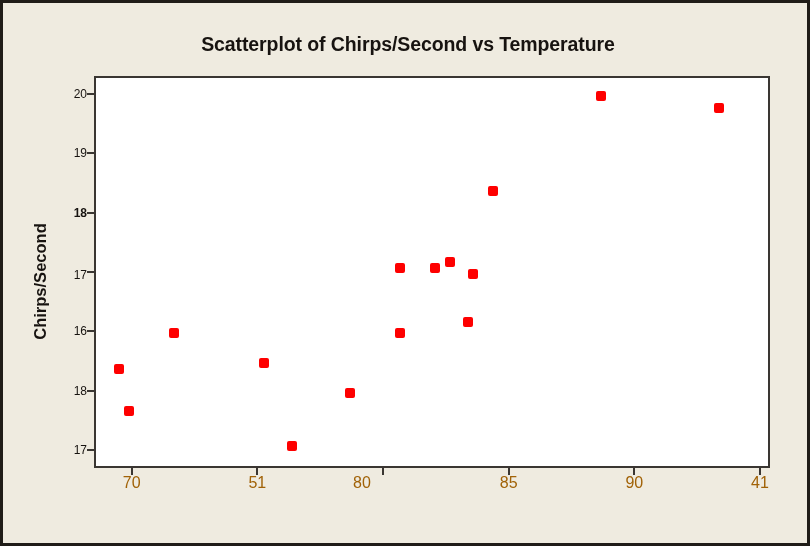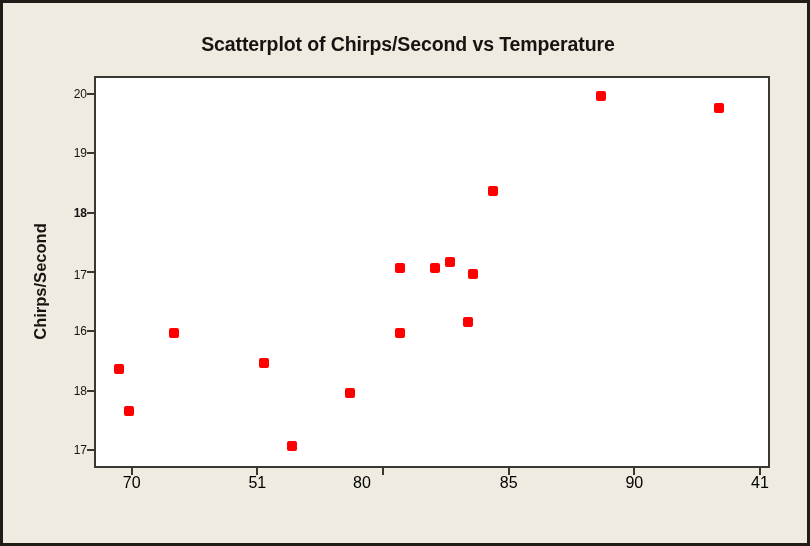--- a/index.html
+++ b/index.html
@@ -83,21 +83,21 @@
     width: 48px;
     height: 546px;
   }
   .xtick-label {
     position: absolute;
     top: 472px;
     width: 60px;
     margin-left: -30px;
     text-align: center;
     font-size: 16px;
-    color: #000000;
+    color: #a16207;
     line-height: 1;
   }
   .xtick-mark {
     position: absolute;
     top: 465px;
     width: 2px;
     height: 7px;
     margin-left: -1px;
     background: #3a3632;
   }

